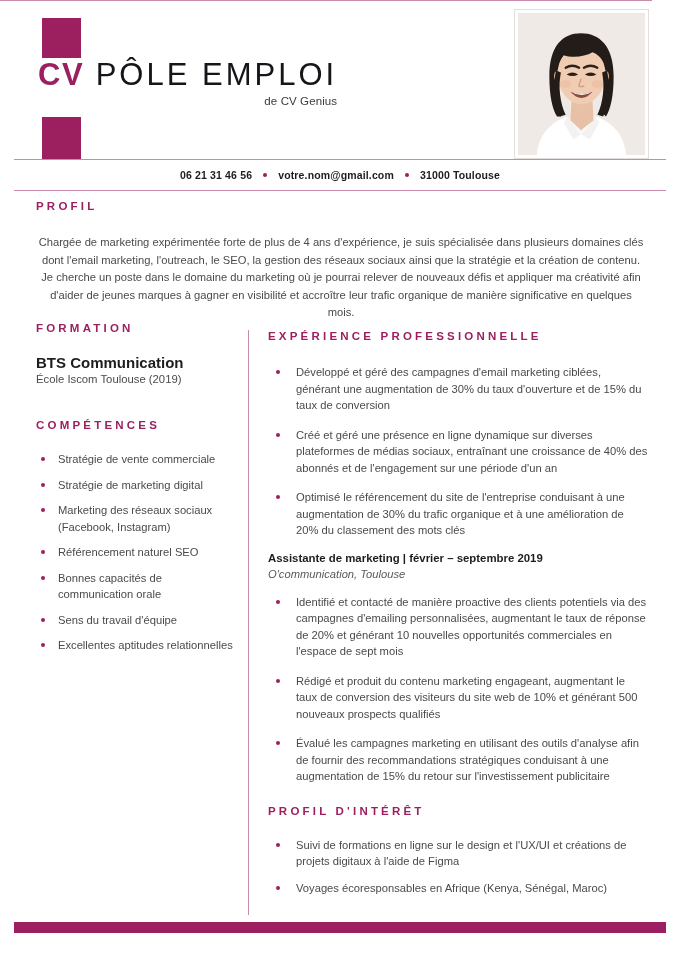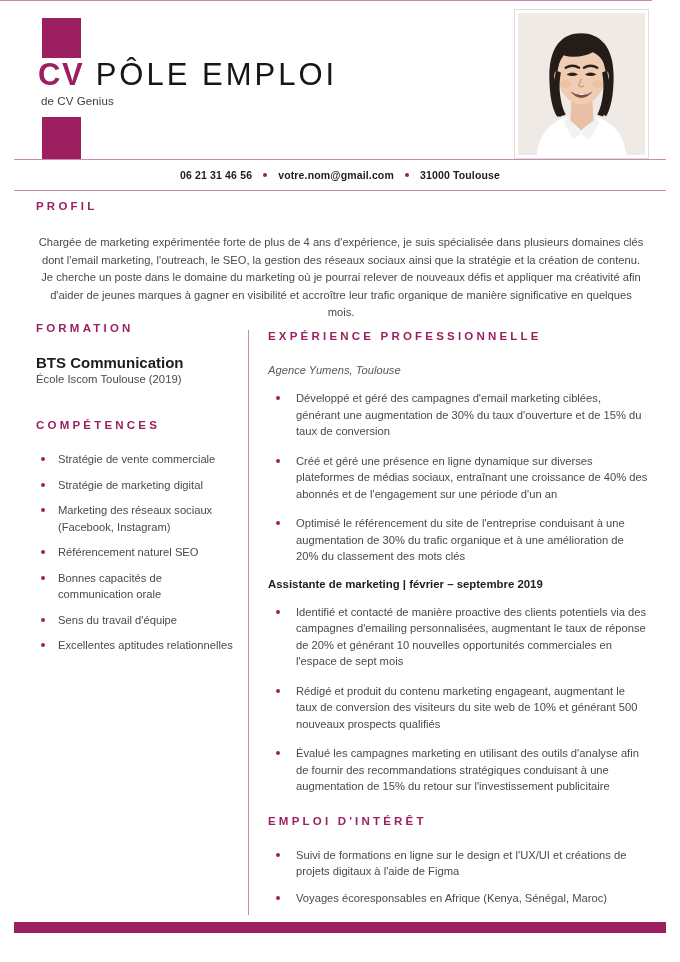--- a/index.html
+++ b/index.html
@@ -28,20 +28,21 @@
     font-weight:300;
     color:#16161a;
   }
   .title .cv { color:#9c1f5f; font-weight:700; letter-spacing:1.5px; }
   .subtitle {
     margin-top:3px;
     margin-left:3px;
     font-size:11.5px;
     color:#3a3a3a;
     letter-spacing:.1px;
+    text-align:right;
   }
 
   .photo {
     position:absolute;
     left:515px; top:10px;
     width:133px; height:148px;
     background:#efeae6;
     border:3px solid #ffffff;
     box-shadow:0 0 0 1px #e3dedb;
     overflow:hidden;
@@ -212,39 +213,39 @@
         <li>Sens du travail d'équipe</li>
         <li>Excellentes aptitudes relationnelles</li>
       </ul>
     </div>
   </div>
 
   <div class="col-right">
     <div class="sec-head">EXPÉRIENCE PROFESSIONNELLE</div>
 
     <div class="job">
-      <div class="job-org">Agence Yumens, Toulouse</div>
       <ul class="bl">
         <li>Développé et géré des campagnes d'email marketing ciblées, générant une augmentation de 30% du taux d'ouverture et de 15% du taux de conversion</li>
         <li>Créé et géré une présence en ligne dynamique sur diverses plateformes de médias sociaux, entraînant une croissance de 40% des abonnés et de l'engagement sur une période d'un an</li>
         <li>Optimisé le référencement du site de l'entreprise conduisant à une augmentation de 30% du trafic organique et à une amélioration de 20% du classement des mots clés</li>
       </ul>
     </div>
 
     <div class="job" style="margin-top:10px;">
       <div class="job-title">Assistante de marketing | février – septembre 2019</div>
+      <div class="job-org">O'communication, Toulouse</div>
       <ul class="bl">
         <li>Identifié et contacté de manière proactive des clients potentiels via des campagnes d'emailing personnalisées, augmentant le taux de réponse de 20% et générant 10 nouvelles opportunités commerciales en l'espace de sept mois</li>
         <li>Rédigé et produit du contenu marketing engageant, augmentant le taux de conversion des visiteurs du site web de 10% et générant 500 nouveaux prospects qualifiés</li>
         <li>Évalué les campagnes marketing en utilisant des outils d'analyse afin de fournir des recommandations stratégiques conduisant à une augmentation de 15% du retour sur l'investissement publicitaire</li>
       </ul>
     </div>
 
     <div class="interests">
-      <div class="sec-head interest-head">EMPLOI D'INTÉRÊT</div>
+      <div class="sec-head interest-head">PROFIL D'INTÉRÊT</div>
       <ul class="bl">
         <li>Suivi de formations en ligne sur le design et l'UX/UI et créations de projets digitaux à l'aide de Figma</li>
         <li>Voyages écoresponsables en Afrique (Kenya, Sénégal, Maroc)</li>
       </ul>
     </div>
   </div>
 
   <div class="rule-above-footer"></div>
   <div class="footer-bar"></div>
 

